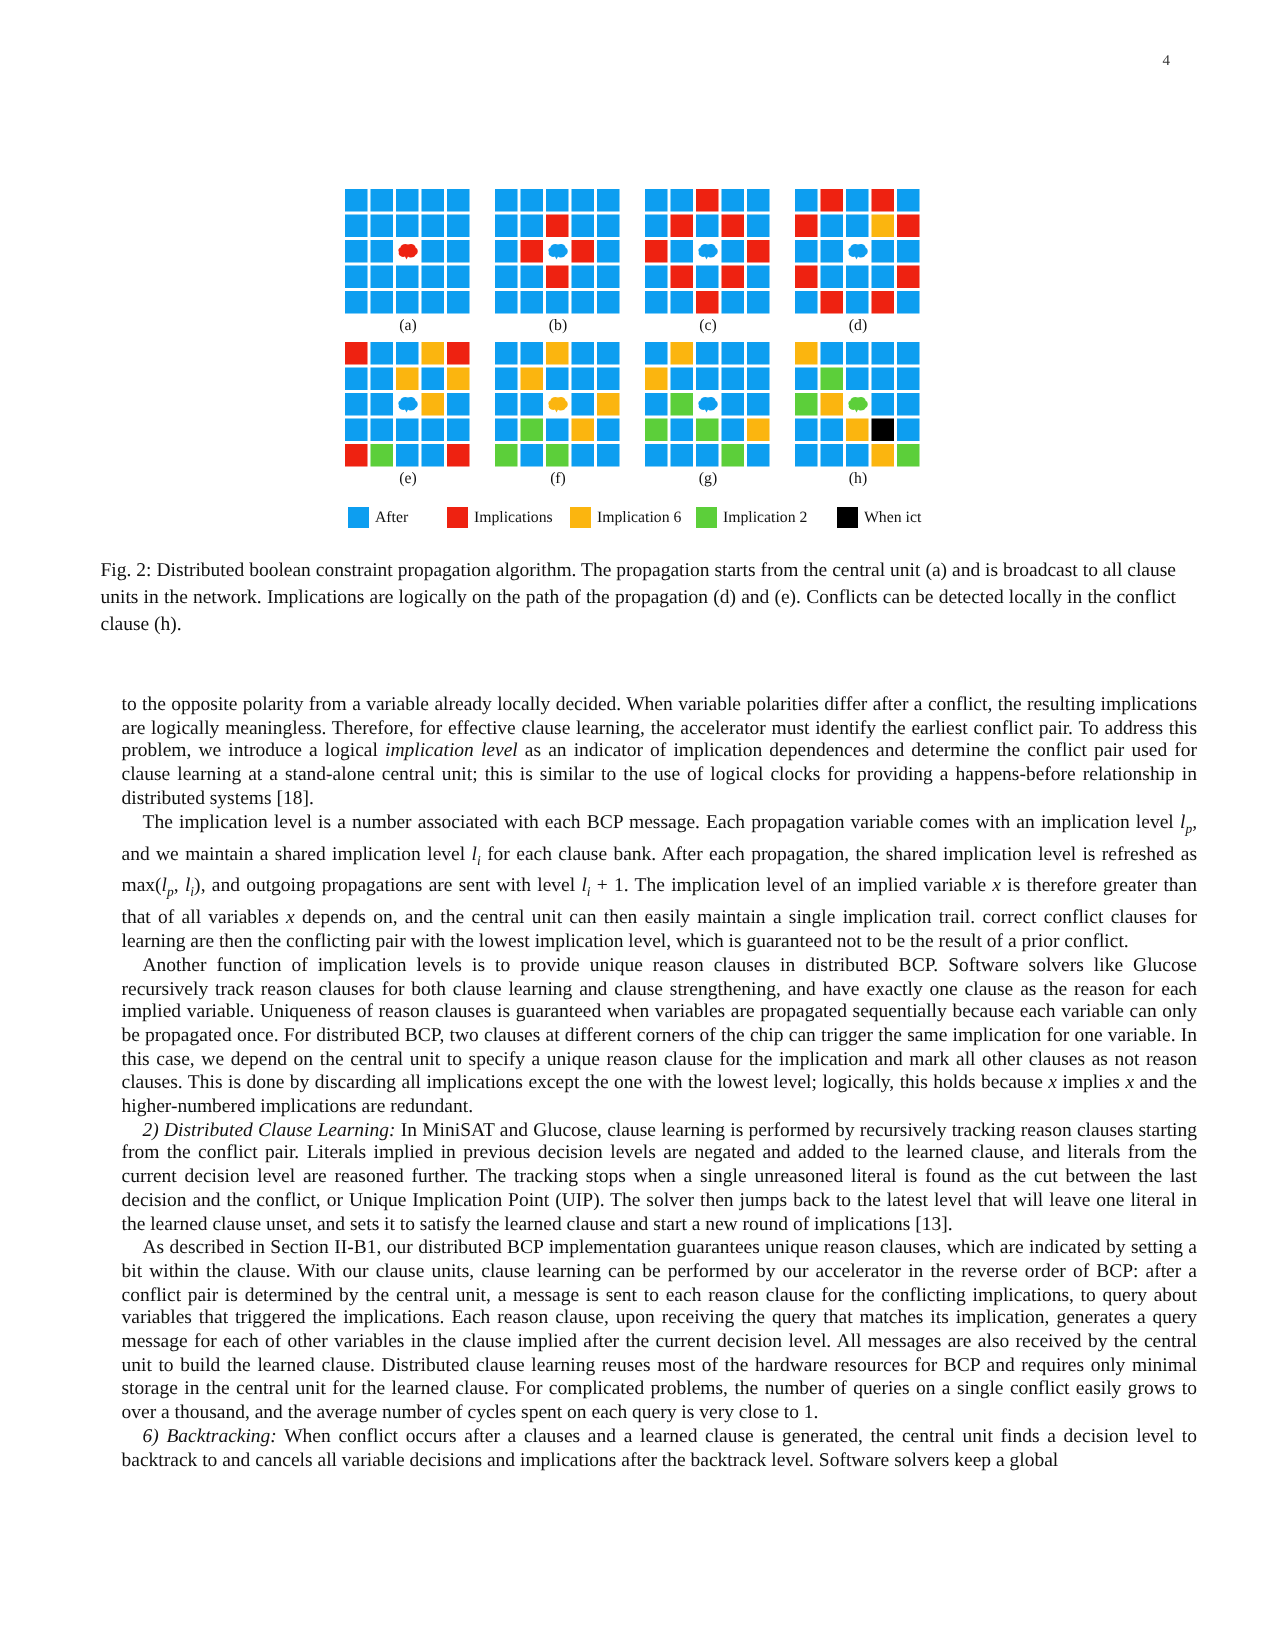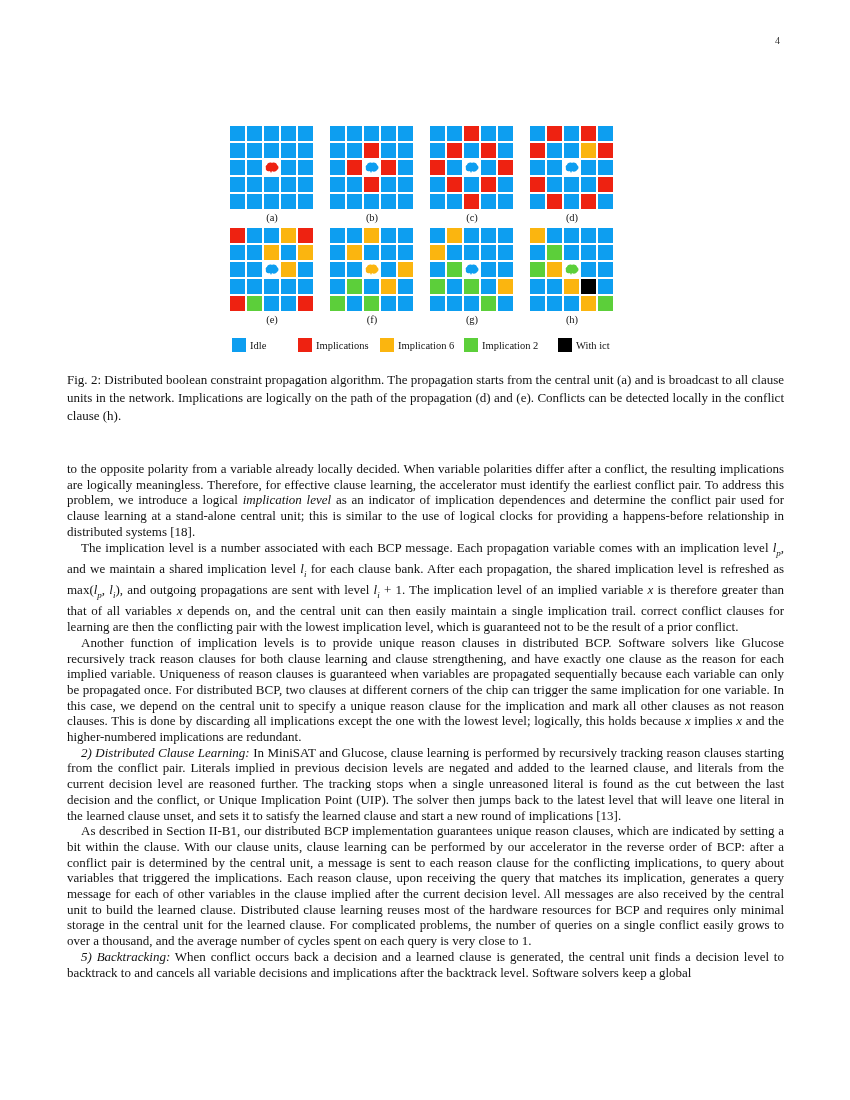--- a/index.html
+++ b/index.html
@@ -9,21 +9,21 @@
   .figure { position: absolute; top: 126px; left: 230px; width: 400px; }
   .panel { position: absolute; width: 84px; }
   .grid { position: relative; width: 84px; height: 84px; }
   .cell { position: absolute; width: 14.5px; height: 14.5px; }
   .brain { position: absolute; left: 34px; top: 36px; width: 16px; height: 12px; }
   .panel-label { position: absolute; top: 86px; width: 84px; text-align: center; font-size: 10.5px; }
   .legend { position: absolute; top: 212px; left: 0; width: 400px; height: 16px; font-size: 10.5px; }
   .legend-item { position: absolute; top: 0; display: flex; align-items: center; }
   .legend-swatch { width: 14px; height: 14px; margin-right: 4px; }
   .caption { position: absolute; top: 371px; left: 67px; width: 717px; font-size: 13px; line-height: 18px; text-align: justify; }
-  .body-text { position: absolute; top: 461px; left: 67px; width: 717px; font-size: 13px; line-height: 15.7px; text-align: justify; }
+  .body-text { position: absolute; top: 461px; left: 81px; width: 717px; font-size: 13px; line-height: 15.7px; text-align: justify; }
   .body-text p { margin: 0; text-indent: 0; }
   .body-text p.indent { text-indent: 14px; }
   i, .math { font-style: italic; }
   sub { font-size: 9px; }
 </style>
 </head>
 <body>
 
 <div class="page-number">4</div>
 
@@ -282,43 +282,43 @@
           <svg class="brain" viewBox="0 0 16 12">
             <path d="M3 3 C3 1 6 0 8 1 C10 0 13 1 13 3 C15 4 15 7 13 8 C12 10 9 10 8 9 L7 11 L6 9 C4 10 1 8 2 6 C1 5 2 3 3 3 Z" fill="#5ccf3a"></path>
           </svg>
         </div>
         <div class="panel-label">(h)</div>
       </div>
     </div>
   <div class="legend">
     <div class="legend-item" style="left:2px">
       <span class="legend-swatch" style="background: rgb(13, 158, 240);"></span>
-      <span>Idle</span>
+      <span>After</span>
     </div>
     <div class="legend-item" style="left:68px">
       <span class="legend-swatch" style="background: rgb(238, 34, 17);"></span>
       <span>Implications</span>
     </div>
     <div class="legend-item" style="left:150px">
       <span class="legend-swatch" style="background: rgb(251, 181, 15);"></span>
       <span>Implication 6</span>
     </div>
     <div class="legend-item" style="left:234px">
       <span class="legend-swatch" style="background: rgb(92, 207, 58);"></span>
       <span>Implication 2</span>
     </div>
     <div class="legend-item" style="left:328px">
       <span class="legend-swatch" style="background: rgb(0, 0, 0);"></span>
-      <span>With ict</span>
+      <span>When ict</span>
     </div>
   </div>
 </div>
 
 <div class="caption">Fig. 2: Distributed boolean constraint propagation algorithm. The propagation starts from the central unit (a) and is broadcast to all clause units in the network. Implications are logically on the path of the propagation (d) and (e). Conflicts can be detected locally in the conflict clause (h).</div>
 
 <div class="body-text">
   <p><span>to the opposite polarity from a variable already locally decided. When variable polarities differ after a conflict, the resulting implications are logically meaningless. Therefore, for effective clause learning, the accelerator must identify the earliest conflict pair. To address this problem, we introduce a logical </span><i>implication level</i><span> as an indicator of implication dependences and determine the conflict pair used for clause learning at a stand-alone central unit; this is similar to the use of logical clocks for providing a happens-before relationship in distributed systems [18].</span></p>
   <p class="indent"><span>The implication level is a number associated with each BCP message. Each propagation variable comes with an implication level </span><span class="math"><span>l</span><sub>p</sub></span><span>, and we maintain a shared implication level </span><span class="math"><span>l</span><sub>i</sub></span><span> for each clause bank. After each propagation, the shared implication level is refreshed as </span><span><span>max(</span><span class="math"><span>l</span><sub>p</sub></span><span>, </span><span class="math"><span>l</span><sub>i</sub></span><span>)</span></span><span>, and outgoing propagations are sent with level </span><span><span class="math"><span>l</span><sub>i</sub></span><span> + 1</span></span><span>. The implication level of an implied variable </span><i>x</i><span> is therefore greater than that of all variables </span><i>x</i><span> depends on, and the central unit can then easily maintain a single implication trail. correct conflict clauses for learning are then the conflicting pair with the lowest implication level, which is guaranteed not to be the result of a prior conflict.</span></p>
   <p class="indent"><span>Another function of implication levels is to provide unique reason clauses in distributed BCP. Software solvers like Glucose recursively track reason clauses for both clause learning and clause strengthening, and have exactly one clause as the reason for each implied variable. Uniqueness of reason clauses is guaranteed when variables are propagated sequentially because each variable can only be propagated once. For distributed BCP, two clauses at different corners of the chip can trigger the same implication for one variable. In this case, we depend on the central unit to specify a unique reason clause for the implication and mark all other clauses as not reason clauses. This is done by discarding all implications except the one with the lowest level; logically, this holds because </span><i>x</i><span> implies </span><i>x</i><span> and the higher-numbered implications are redundant.</span></p>
   <p class="indent"><i>2) Distributed Clause Learning:</i><span> In MiniSAT and Glucose, clause learning is performed by recursively tracking reason clauses starting from the conflict pair. Literals implied in previous decision levels are negated and added to the learned clause, and literals from the current decision level are reasoned further. The tracking stops when a single unreasoned literal is found as the cut between the last decision and the conflict, or Unique Implication Point (UIP). The solver then jumps back to the latest level that will leave one literal in the learned clause unset, and sets it to satisfy the learned clause and start a new round of implications [13].</span></p>
   <p class="indent">As described in Section II-B1, our distributed BCP implementation guarantees unique reason clauses, which are indicated by setting a bit within the clause. With our clause units, clause learning can be performed by our accelerator in the reverse order of BCP: after a conflict pair is determined by the central unit, a message is sent to each reason clause for the conflicting implications, to query about variables that triggered the implications. Each reason clause, upon receiving the query that matches its implication, generates a query message for each of other variables in the clause implied after the current decision level. All messages are also received by the central unit to build the learned clause. Distributed clause learning reuses most of the hardware resources for BCP and requires only minimal storage in the central unit for the learned clause. For complicated problems, the number of queries on a single conflict easily grows to over a thousand, and the average number of cycles spent on each query is very close to 1.</p>
-  <p class="indent"><i>5) Backtracking:</i><span> When conflict occurs back a decision and a learned clause is generated, the central unit finds a decision level to backtrack to and cancels all variable decisions and implications after the backtrack level. Software solvers keep a global</span></p>
+  <p class="indent"><i>6) Backtracking:</i><span> When conflict occurs after a clauses and a learned clause is generated, the central unit finds a decision level to backtrack to and cancels all variable decisions and implications after the backtrack level. Software solvers keep a global</span></p>
 </div>
 
 </body></html>

